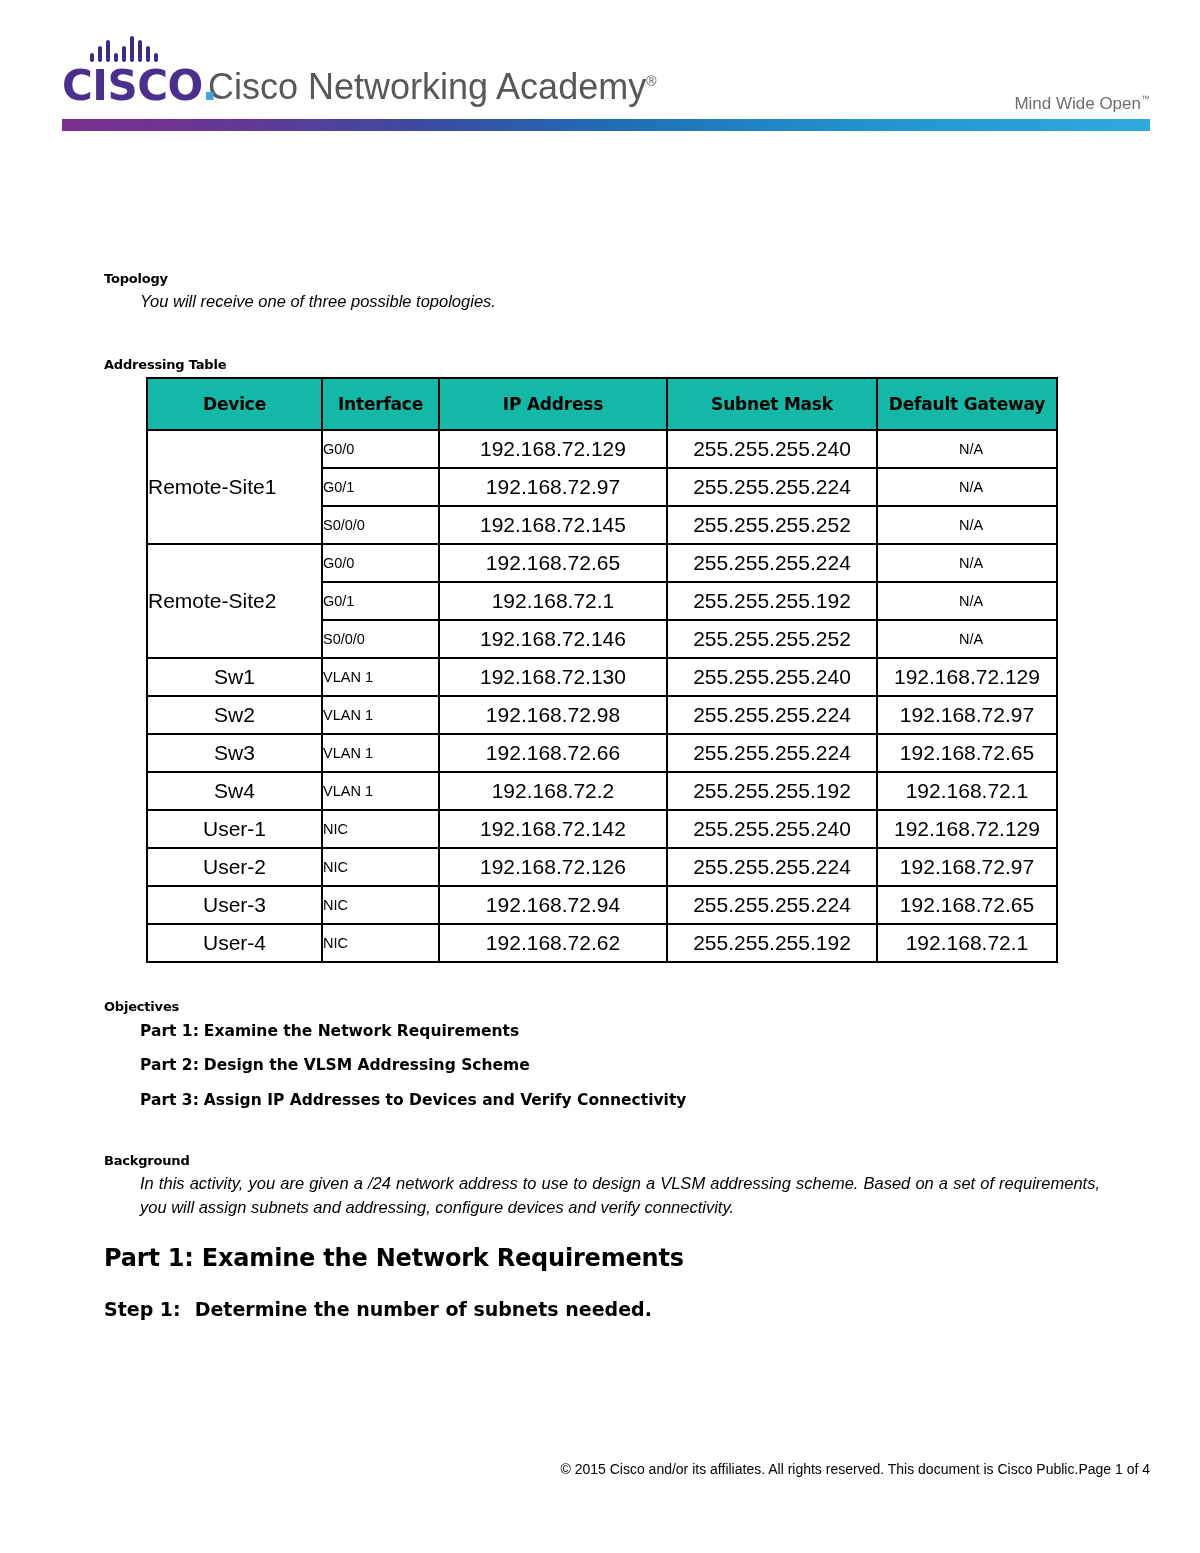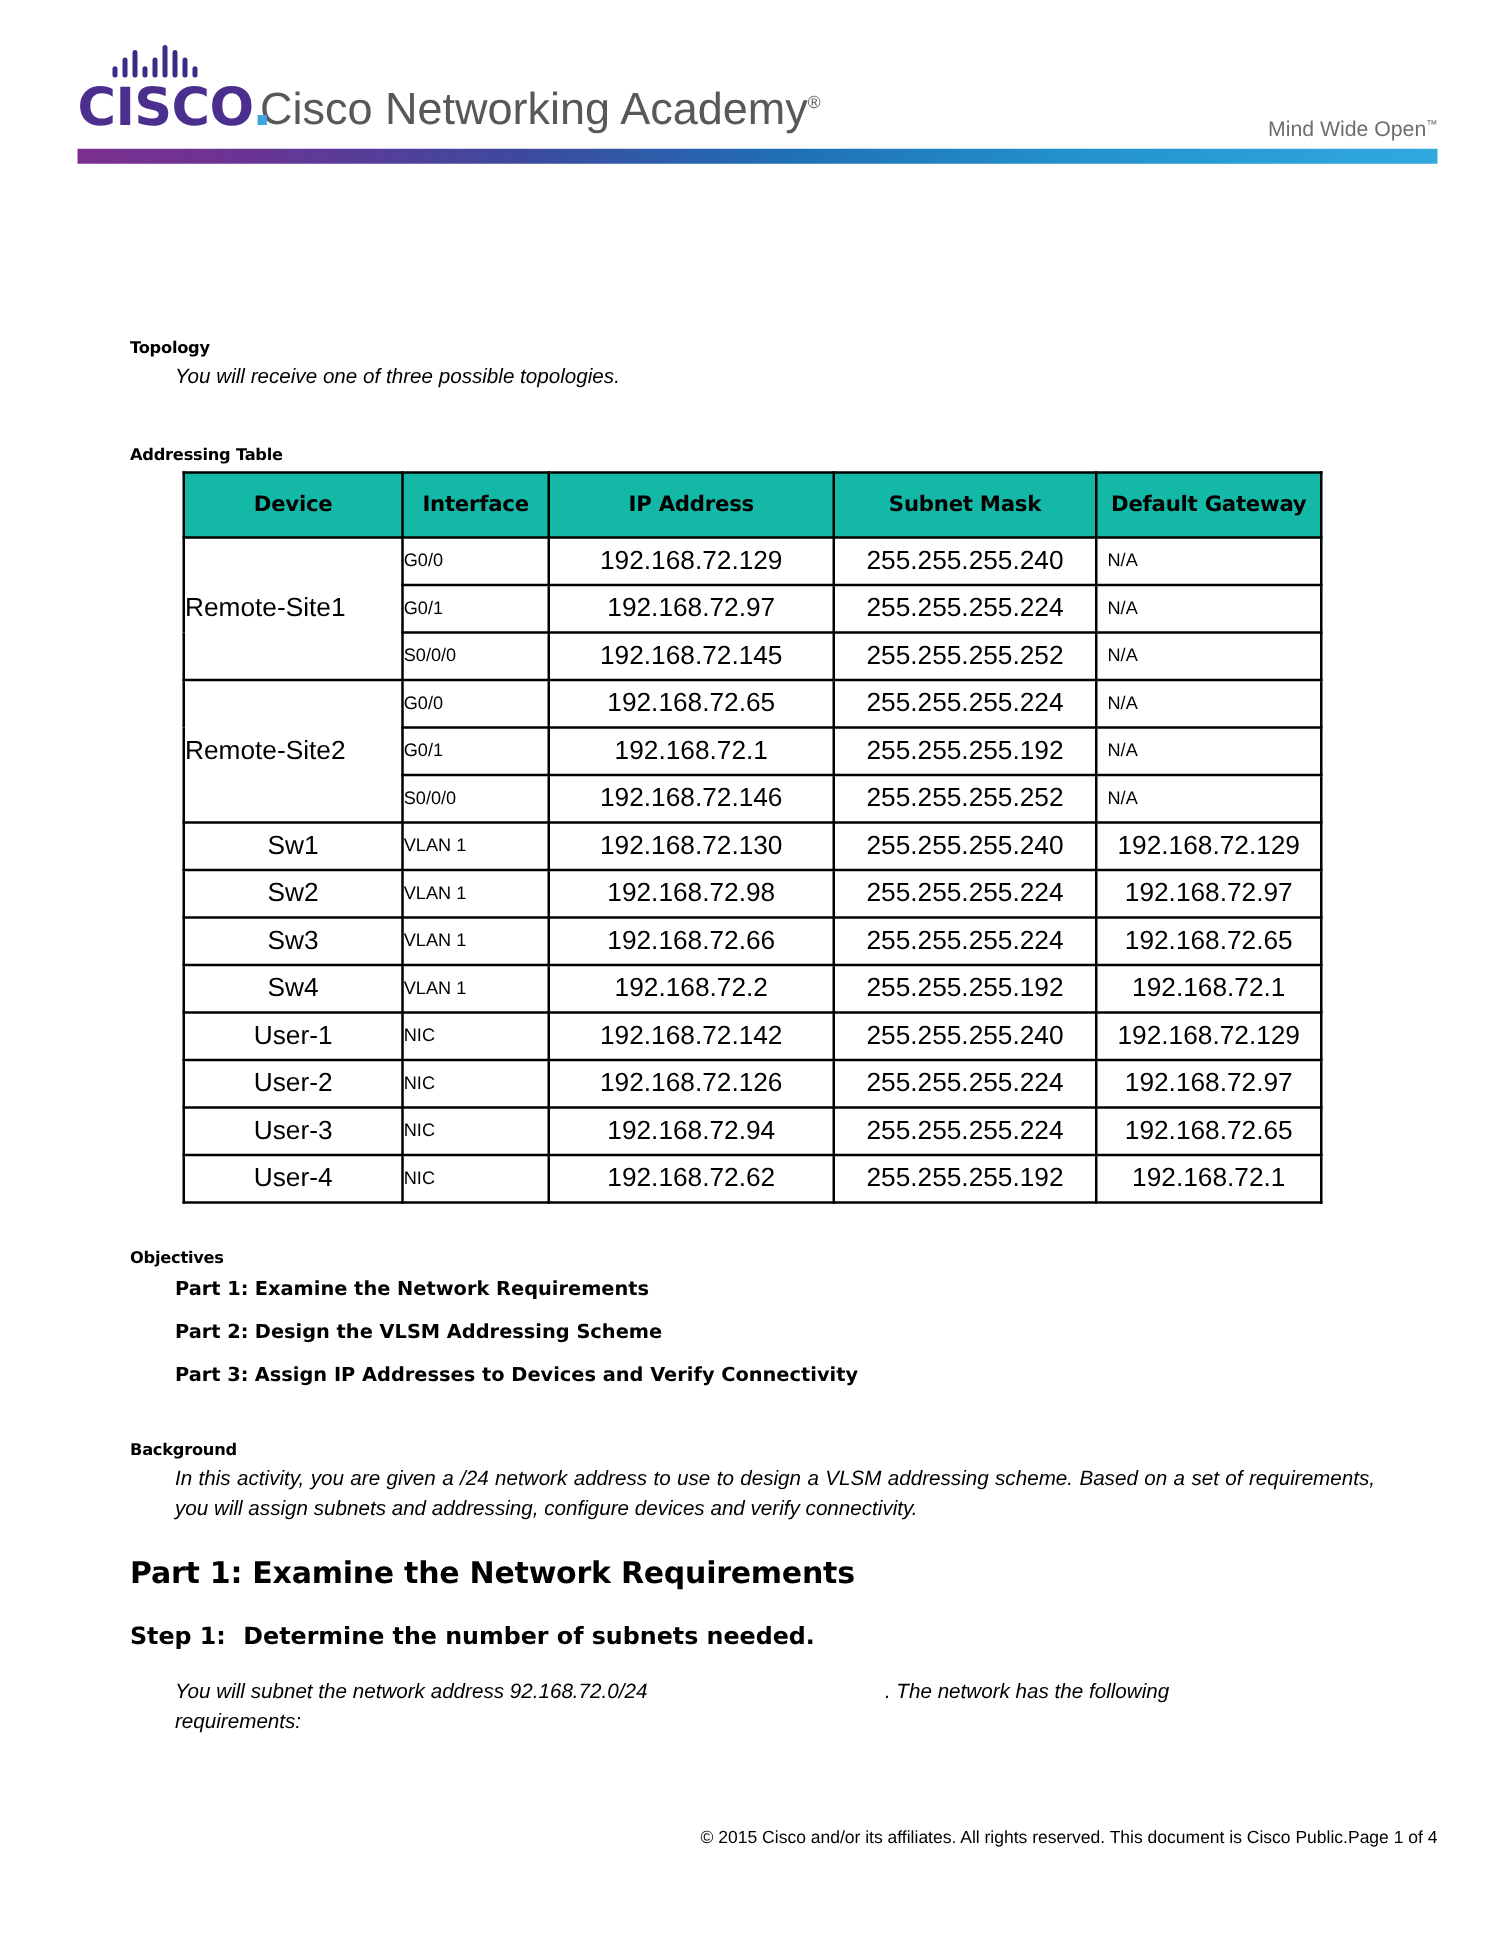--- a/index.html
+++ b/index.html
@@ -224,21 +224,21 @@
   }
   .cell-ip, .cell-mask {
     text-align: center;
     font-size: 21px;
   }
   .cell-gw {
     text-align: center;
     font-size: 21px;
   }
   .cell-gw.na {
-    text-align: left;
+    text-align: center;
     font-size: 14.5px;
     padding-left: 8px;
   }
 
   
   .footer {
     position: absolute;
     left: 104px;
     top: 1461px;
     width: 1046px;
@@ -412,22 +412,19 @@
     <span class="part-label">Part 3:</span><span>Assign IP Addresses to Devices and Verify Connectivity</span>
   </div>
 
   <div class="h2" style="top:1134px;">Background</div>
   <div class="body-text" style="top:1172px; width:960px; text-align:justify;">In this activity, you are given a /24 network address to use to design a VLSM addressing scheme. Based on a set of requirements, you will assign subnets and addressing, configure devices and verify connectivity.</div>
 
   <div class="h2-part" style="top:1244px;">Part 1:  Examine the Network Requirements</div>
   <div class="h3-step" style="top:1298px;">
     <span class="step-num">Step 1:</span><span>Determine the number of subnets needed.</span>
   </div>
-  <div class="body-text" style="top:1342px; width:880px;">
-    <span>You will subnet the network address 92.168.72.0/24</span><span style="display:inline-block;width:190px;"></span><span>. The network has the following requirements:</span>
-  </div>
 
   <div class="footer">
     <span>© 2015 Cisco and/or its affiliates. All rights reserved. This document is Cisco Public.</span>
     <span>Page 1 of 4</span>
   </div>
 
 </div>
 
 </body></html>

